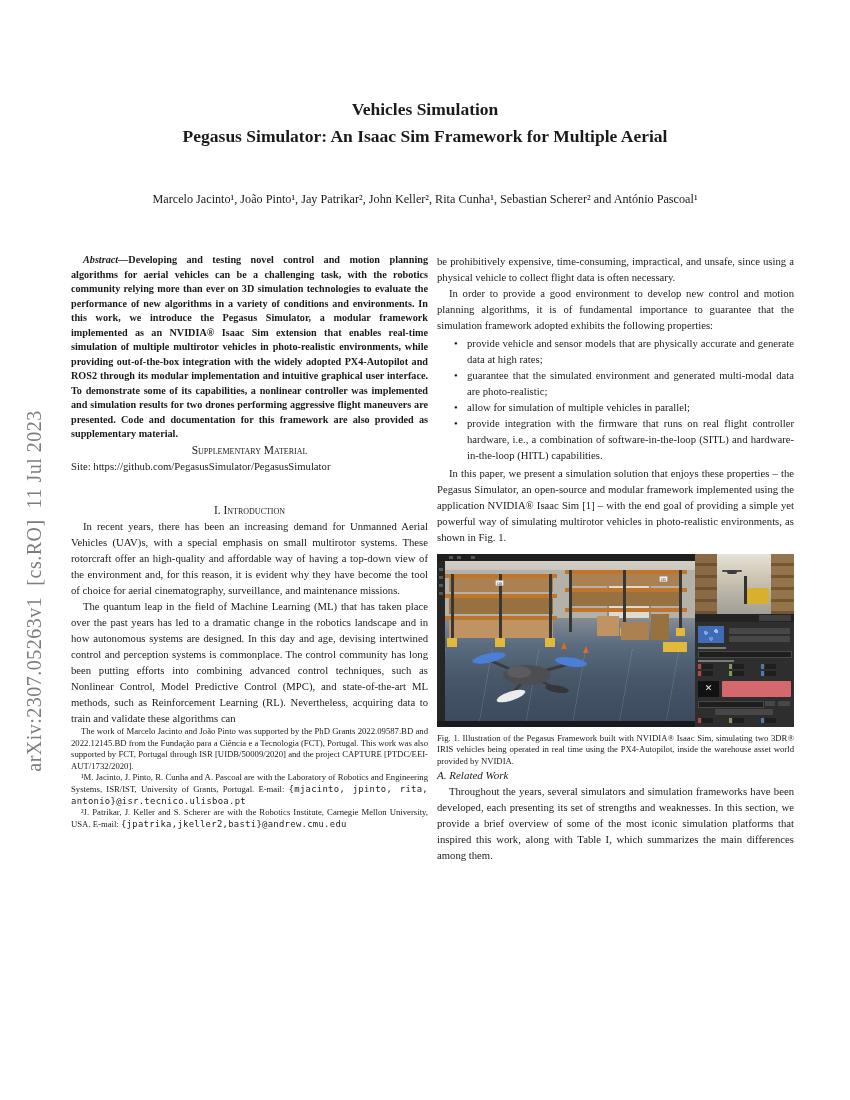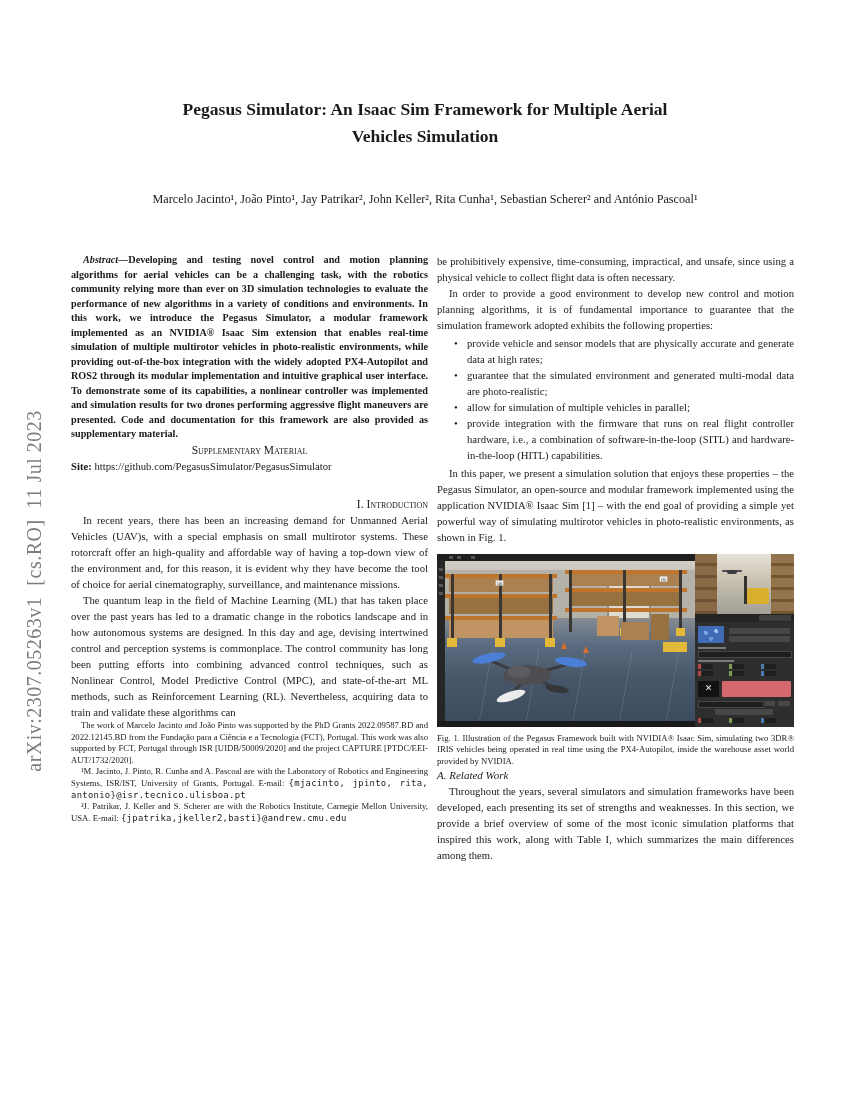--- a/index.html
+++ b/index.html
@@ -27,21 +27,21 @@
   .col p { margin:0; text-indent:12px; }
   .col p.noindent { text-indent:0; }
   
   .abstract { font-weight:bold; font-size:10.2px; line-height:14.5px; text-align:justify; }
   .abstract .abs-label { font-style:italic; }
   
   .sc-heading { text-align:center; font-variant:small-caps; font-size:11.5px;
     margin:9px 0 6px 0; font-weight:normal; text-indent:0 !important; }
   .sub-heading { font-style:italic; font-size:11px; margin:12px 0 6px 0; text-indent:0 !important; }
   .supp-line { margin:0; font-size:10.7px; line-height:16.5px; text-indent:0 !important; }
-  .supp-line b { font-weight:bold; }
+  .supp-line b { font-weight:normal; }
   
   ul.props { margin:2px 0 2px 0; padding:0 0 0 30px; list-style:none; }
   ul.props li { position:relative; margin:0; }
   ul.props li::before { content:"•"; position:absolute; left:-13px; }
   
   .footnotes { font-size:8.7px; line-height:11.6px; text-align:justify; }
   .footnotes p { margin:0; text-indent:10px; }
   .mono { font-family:"DejaVu Sans Mono","Liberation Mono",monospace; font-size:8.9px; letter-spacing:0.3px; }
   
   .figure { position:relative; width:357px; height:173px; margin:9px 0 6px 0;
@@ -100,37 +100,37 @@
   .red-button { left:27px; top:121px; width:69px; height:16px; background:var(--panel_red,#d4686c); border-radius:1px; }
 </style>
 </head>
 <body>
 
 <div class="page">
 
   <div class="arxiv-banner">arXiv:2307.05263v1  [cs.RO]  11 Jul 2023</div>
 
   <div class="title">
+    <div>Vehicles Simulation</div>
     <div>Pegasus Simulator: An Isaac Sim Framework for Multiple Aerial</div>
-    <div>Vehicles Simulation</div>
   </div>
 
   <div class="authors">Marcelo Jacinto¹, João Pinto¹, Jay Patrikar², John Keller², Rita Cunha¹, Sebastian Scherer² and António Pascoal¹</div>
 
   <div class="columns">
 
     <div class="col">
       <p class="abstract noindent"><span style="text-indent:12px; display:inline-block; width:12px;"></span><span class="abs-label">Abstract</span><span>—Developing and testing novel control and motion planning algorithms for aerial vehicles can be a challenging task, with the robotics community relying more than ever on 3D simulation technologies to evaluate the performance of new algorithms in a variety of conditions and environments. In this work, we introduce the Pegasus Simulator, a modular framework implemented as an NVIDIA® Isaac Sim extension that enables real-time simulation of multiple multirotor vehicles in photo-realistic environments, while providing out-of-the-box integration with the widely adopted PX4-Autopilot and ROS2 through its modular implementation and intuitive graphical user interface. To demonstrate some of its capabilities, a nonlinear controller was implemented and simulation results for two drones performing aggressive flight maneuvers are presented. Code and documentation for this framework are also provided as supplementary material.</span></p>
 
       <p class="sc-heading">Supplementary Material</p>
 
       <p class="supp-line"><b>Site:</b>
         <span>https://github.com/PegasusSimulator/PegasusSimulator</span></p>
 
-      <p class="sc-heading" style="margin-top:22px;text-align:right;">I. Introduction</p>
+      <p class="sc-heading" style="margin-top:28px;">I. Introduction</p>
 
       <p>In recent years, there has been an increasing demand for Unmanned Aerial Vehicles (UAV)s, with a special emphasis on small multirotor systems. These rotorcraft offer an high-quality and affordable way of having a top-down view of the environment and, for this reason, it is evident why they have become the tool of choice for aerial cinematography, surveillance, and maintenance missions.</p>
       <p>The quantum leap in the field of Machine Learning (ML) that has taken place over the past years has led to a dramatic change in the robotics landscape and in how autonomous systems are designed. In this day and age, devising intertwined control and perception systems is commonplace. The control community has long been putting efforts into combining advanced control techniques, such as Nonlinear Control, Model Predictive Control (MPC), and state-of-the-art ML methods, such as Reinforcement Learning (RL). Nevertheless, acquiring data to train and validate these algorithms can</p>
 
       <div class="footnotes">
         <p>The work of Marcelo Jacinto and João Pinto was supported by the PhD Grants 2022.09587.BD and 2022.12145.BD from the Fundação para a Ciência e a Tecnologia (FCT), Portugal. This work was also supported by FCT, Portugal through ISR [UIDB/50009/2020] and the project CAPTURE [PTDC/EEI-AUT/1732/2020].</p>
         <p><span>¹M. Jacinto, J. Pinto, R. Cunha and A. Pascoal are with the Laboratory of Robotics and Engineering Systems, ISR/IST, University of Grants, Portugal. E-mail: </span><span class="mono">{mjacinto, jpinto, rita, antonio}@isr.tecnico.ulisboa.pt</span></p>
         <p><span>²J. Patrikar, J. Keller and S. Scherer are with the Robotics Institute, Carnegie Mellon University, USA. E-mail: </span><span class="mono">{jpatrika,jkeller2,basti}@andrew.cmu.edu</span></p>
       </div>
     </div>

